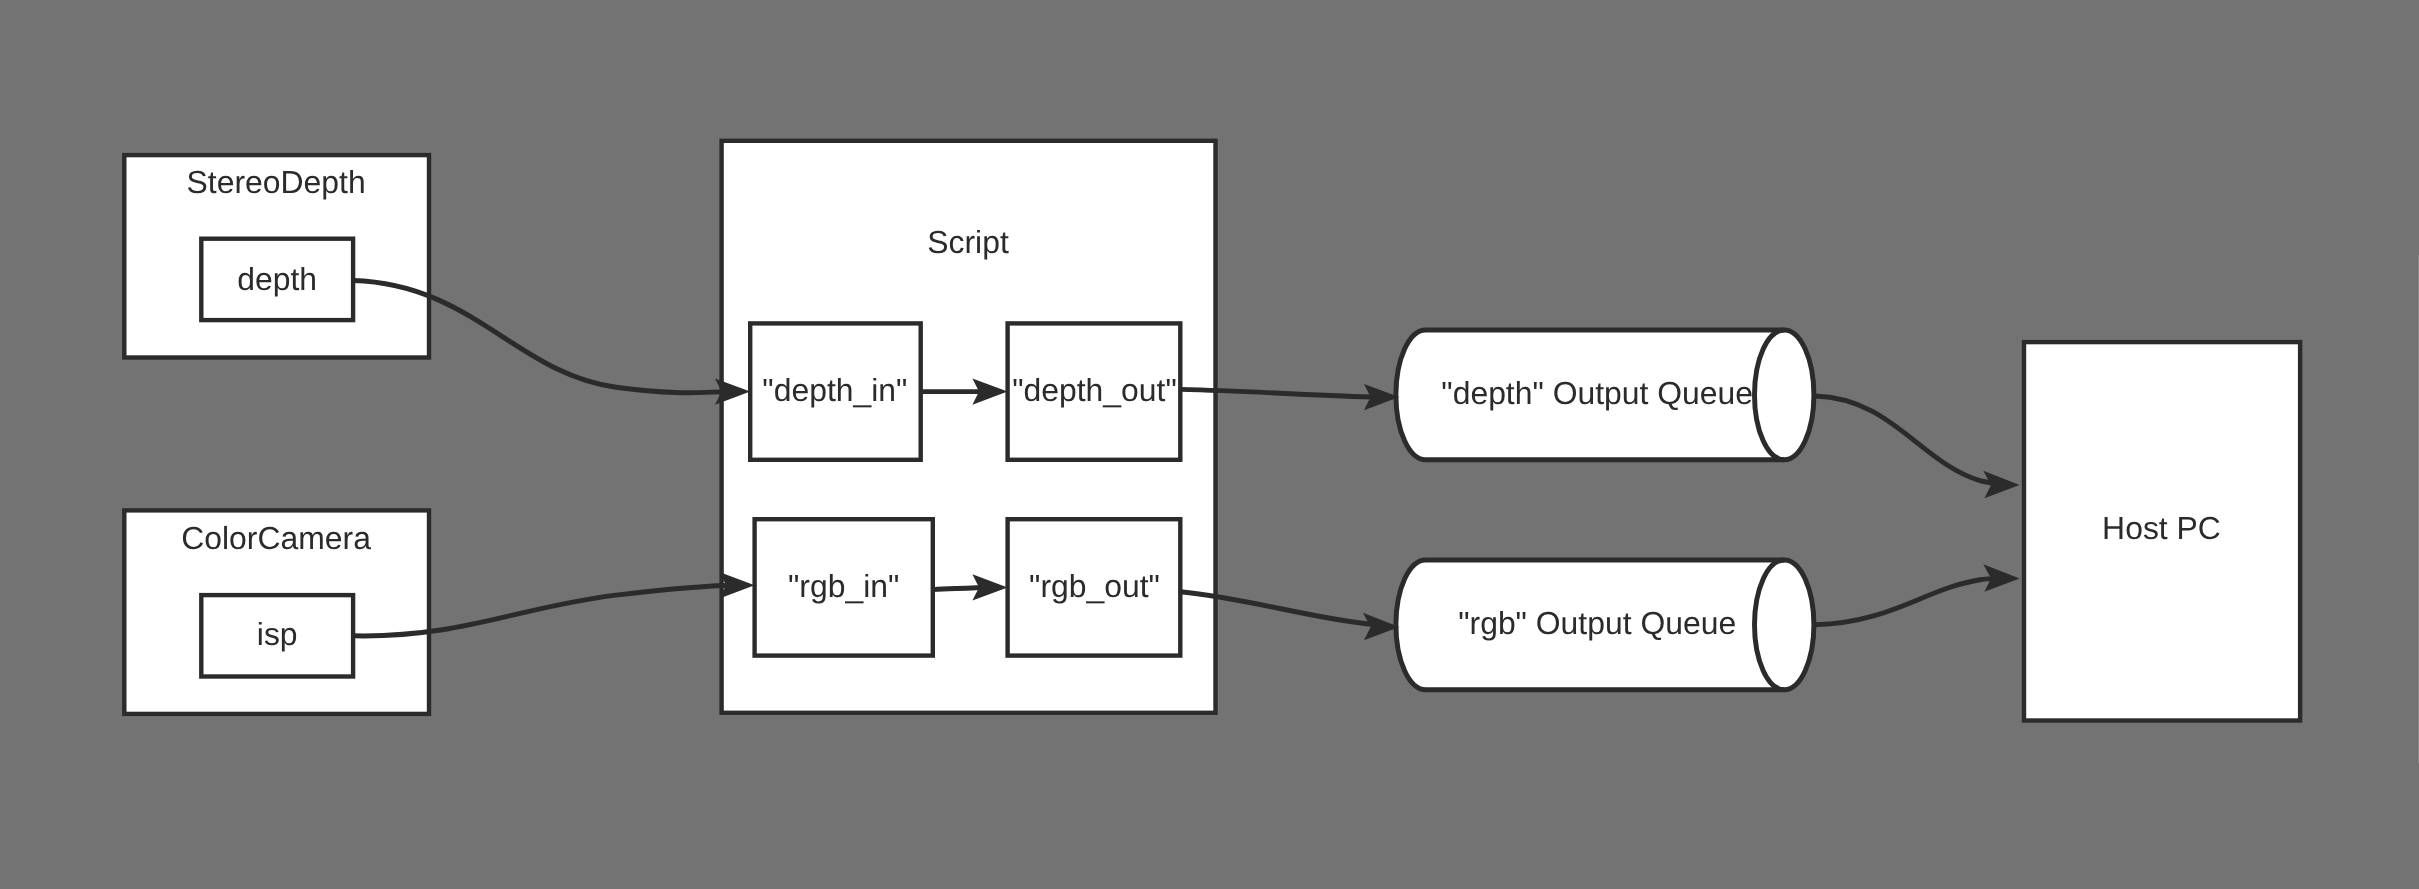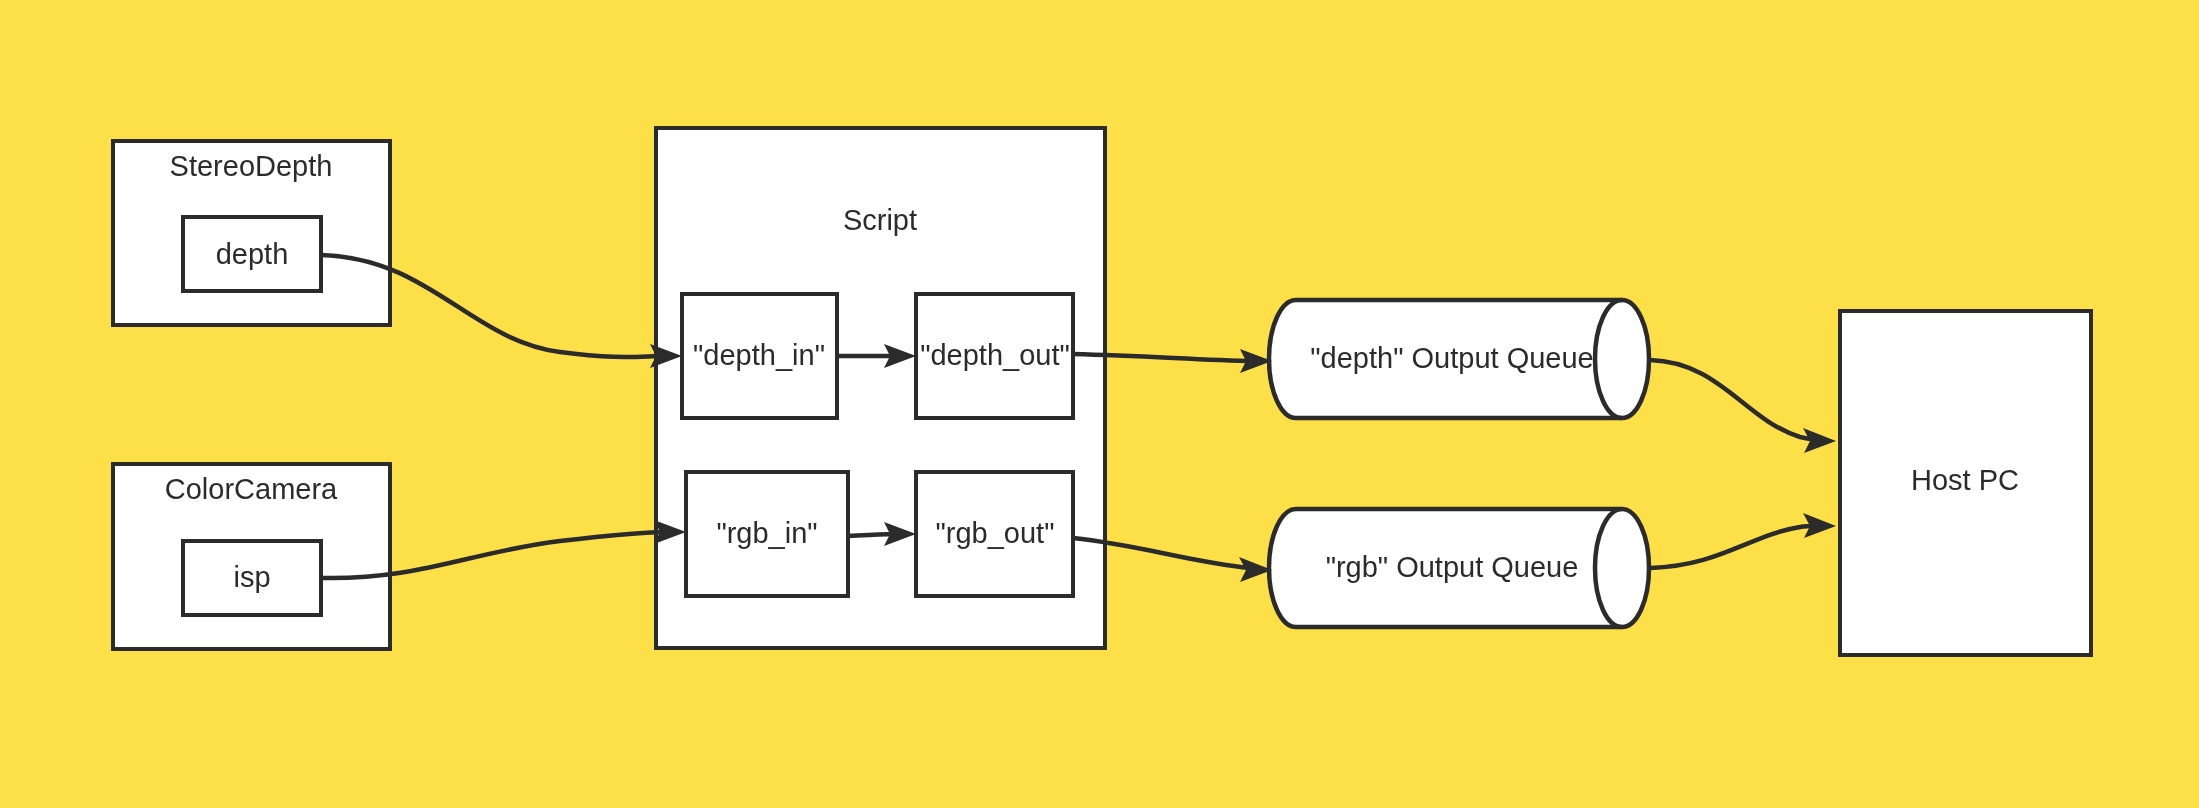--- a/index.html
+++ b/index.html
@@ -7,21 +7,21 @@
     padding: 0;
     background: #ffffff;
   }
   body {
     font-family: "Liberation Sans", "DejaVu Sans", sans-serif;
   }
   #diagram-root {
     position: relative;
     width: 2199px;
     height: 808px;
-    background: #fde047;
+    background: #737373;
     overflow: hidden;
   }
   #diagram-svg {
     position: absolute;
     top: 0;
     left: 0;
     width: 2199px;
     height: 808px;
     display: block;
   }

